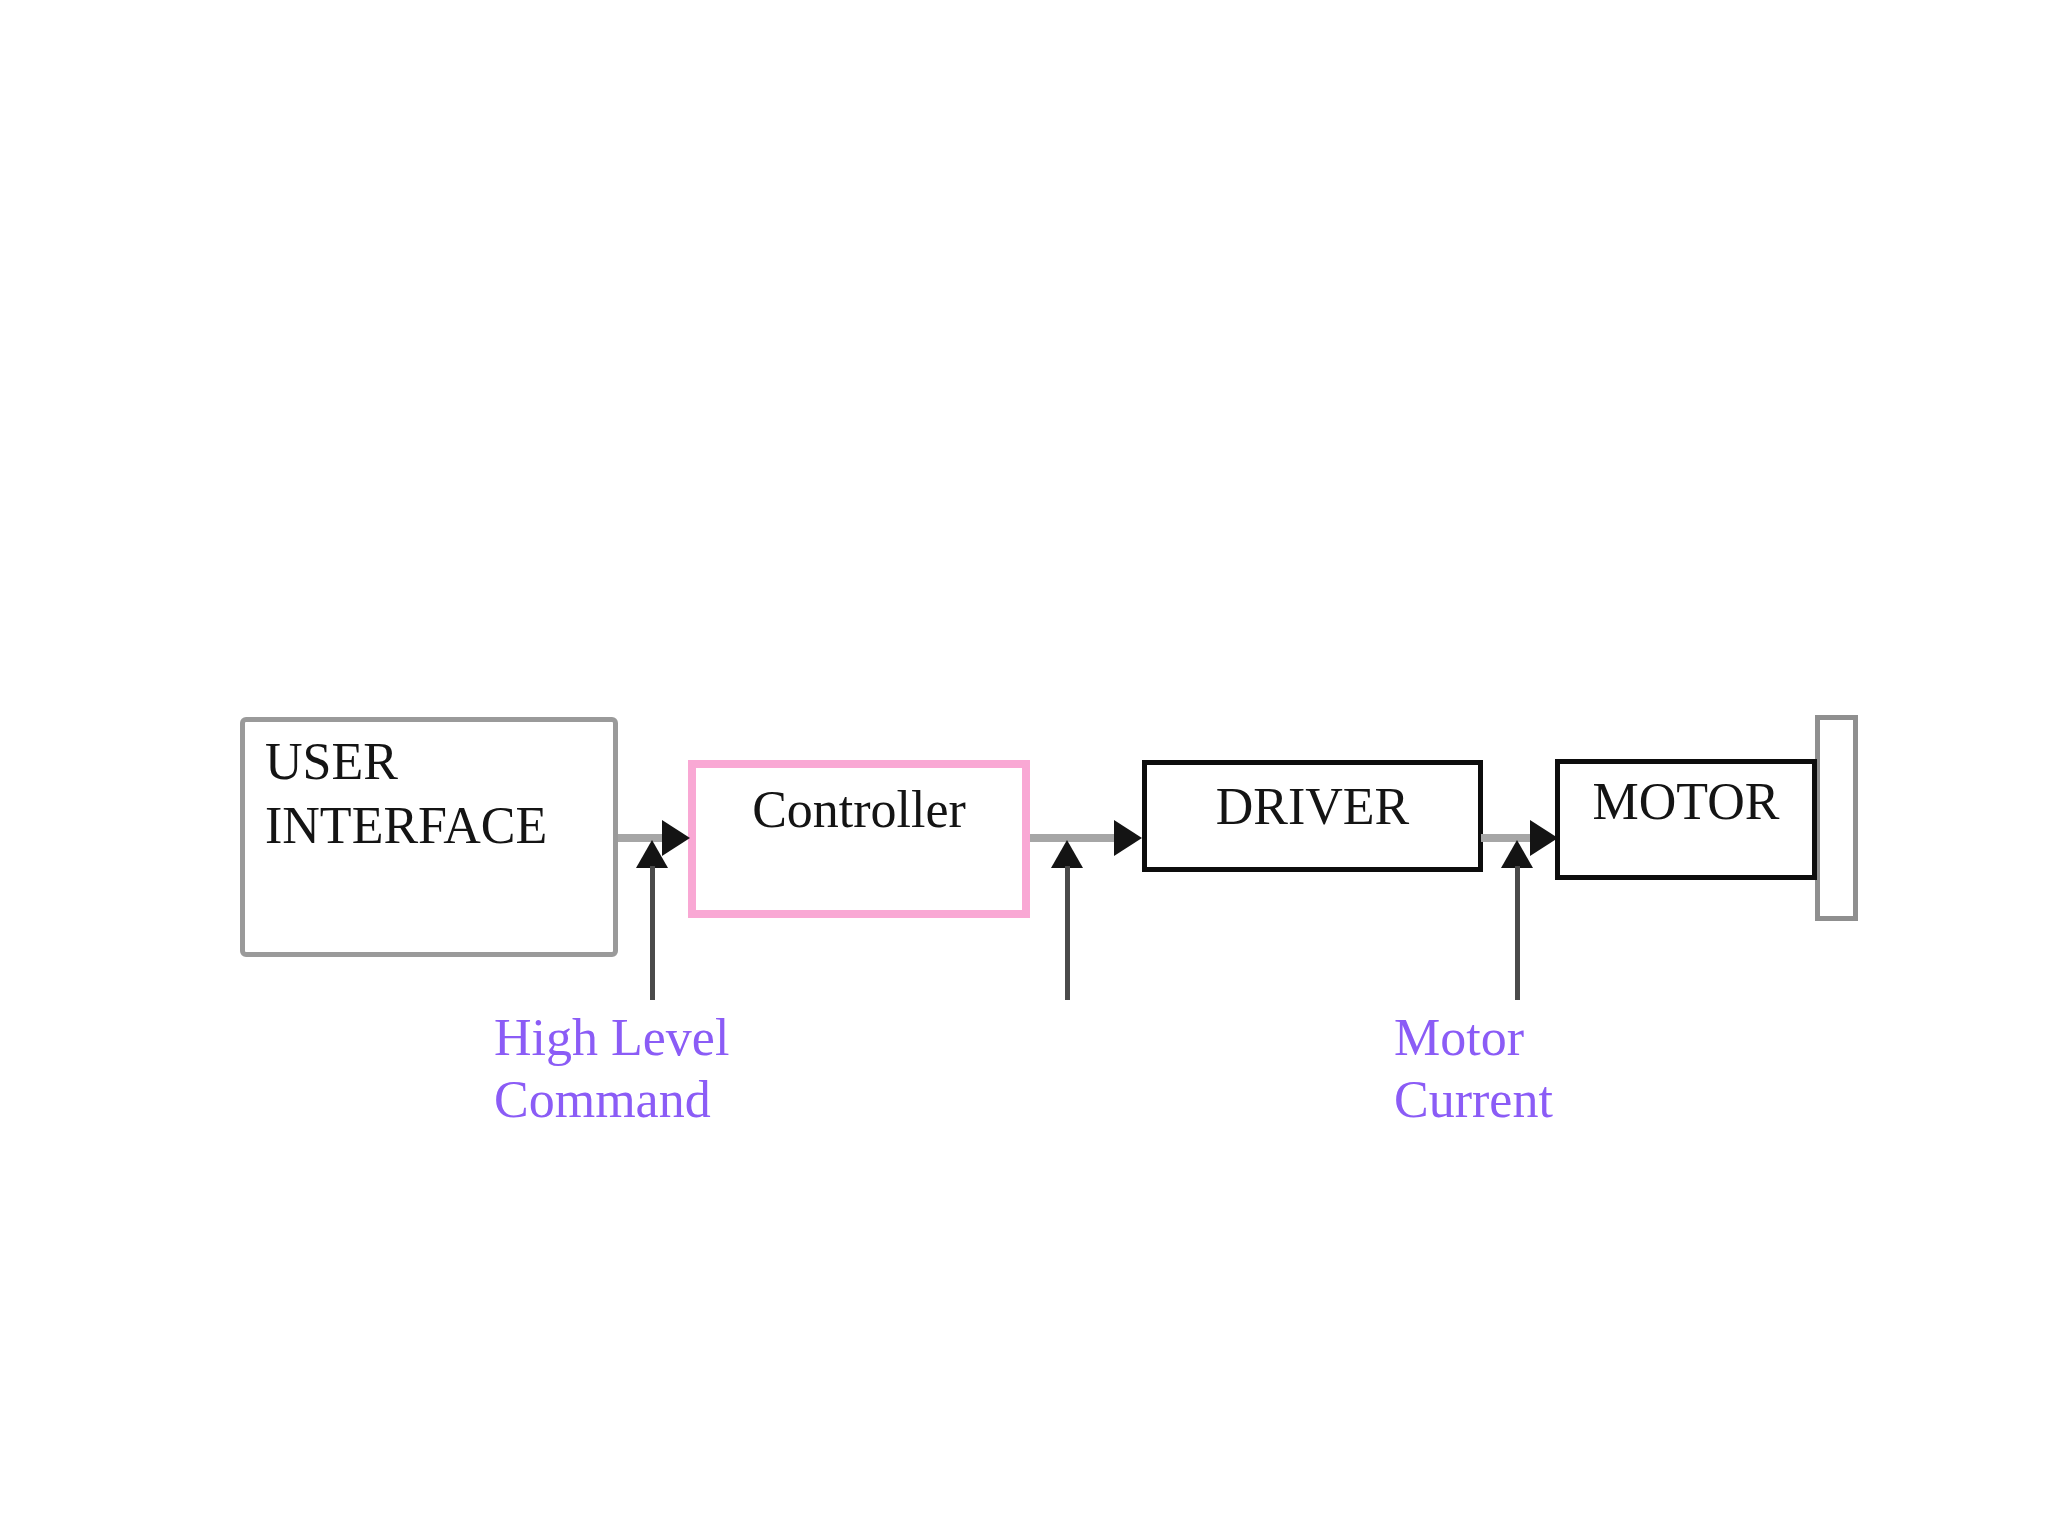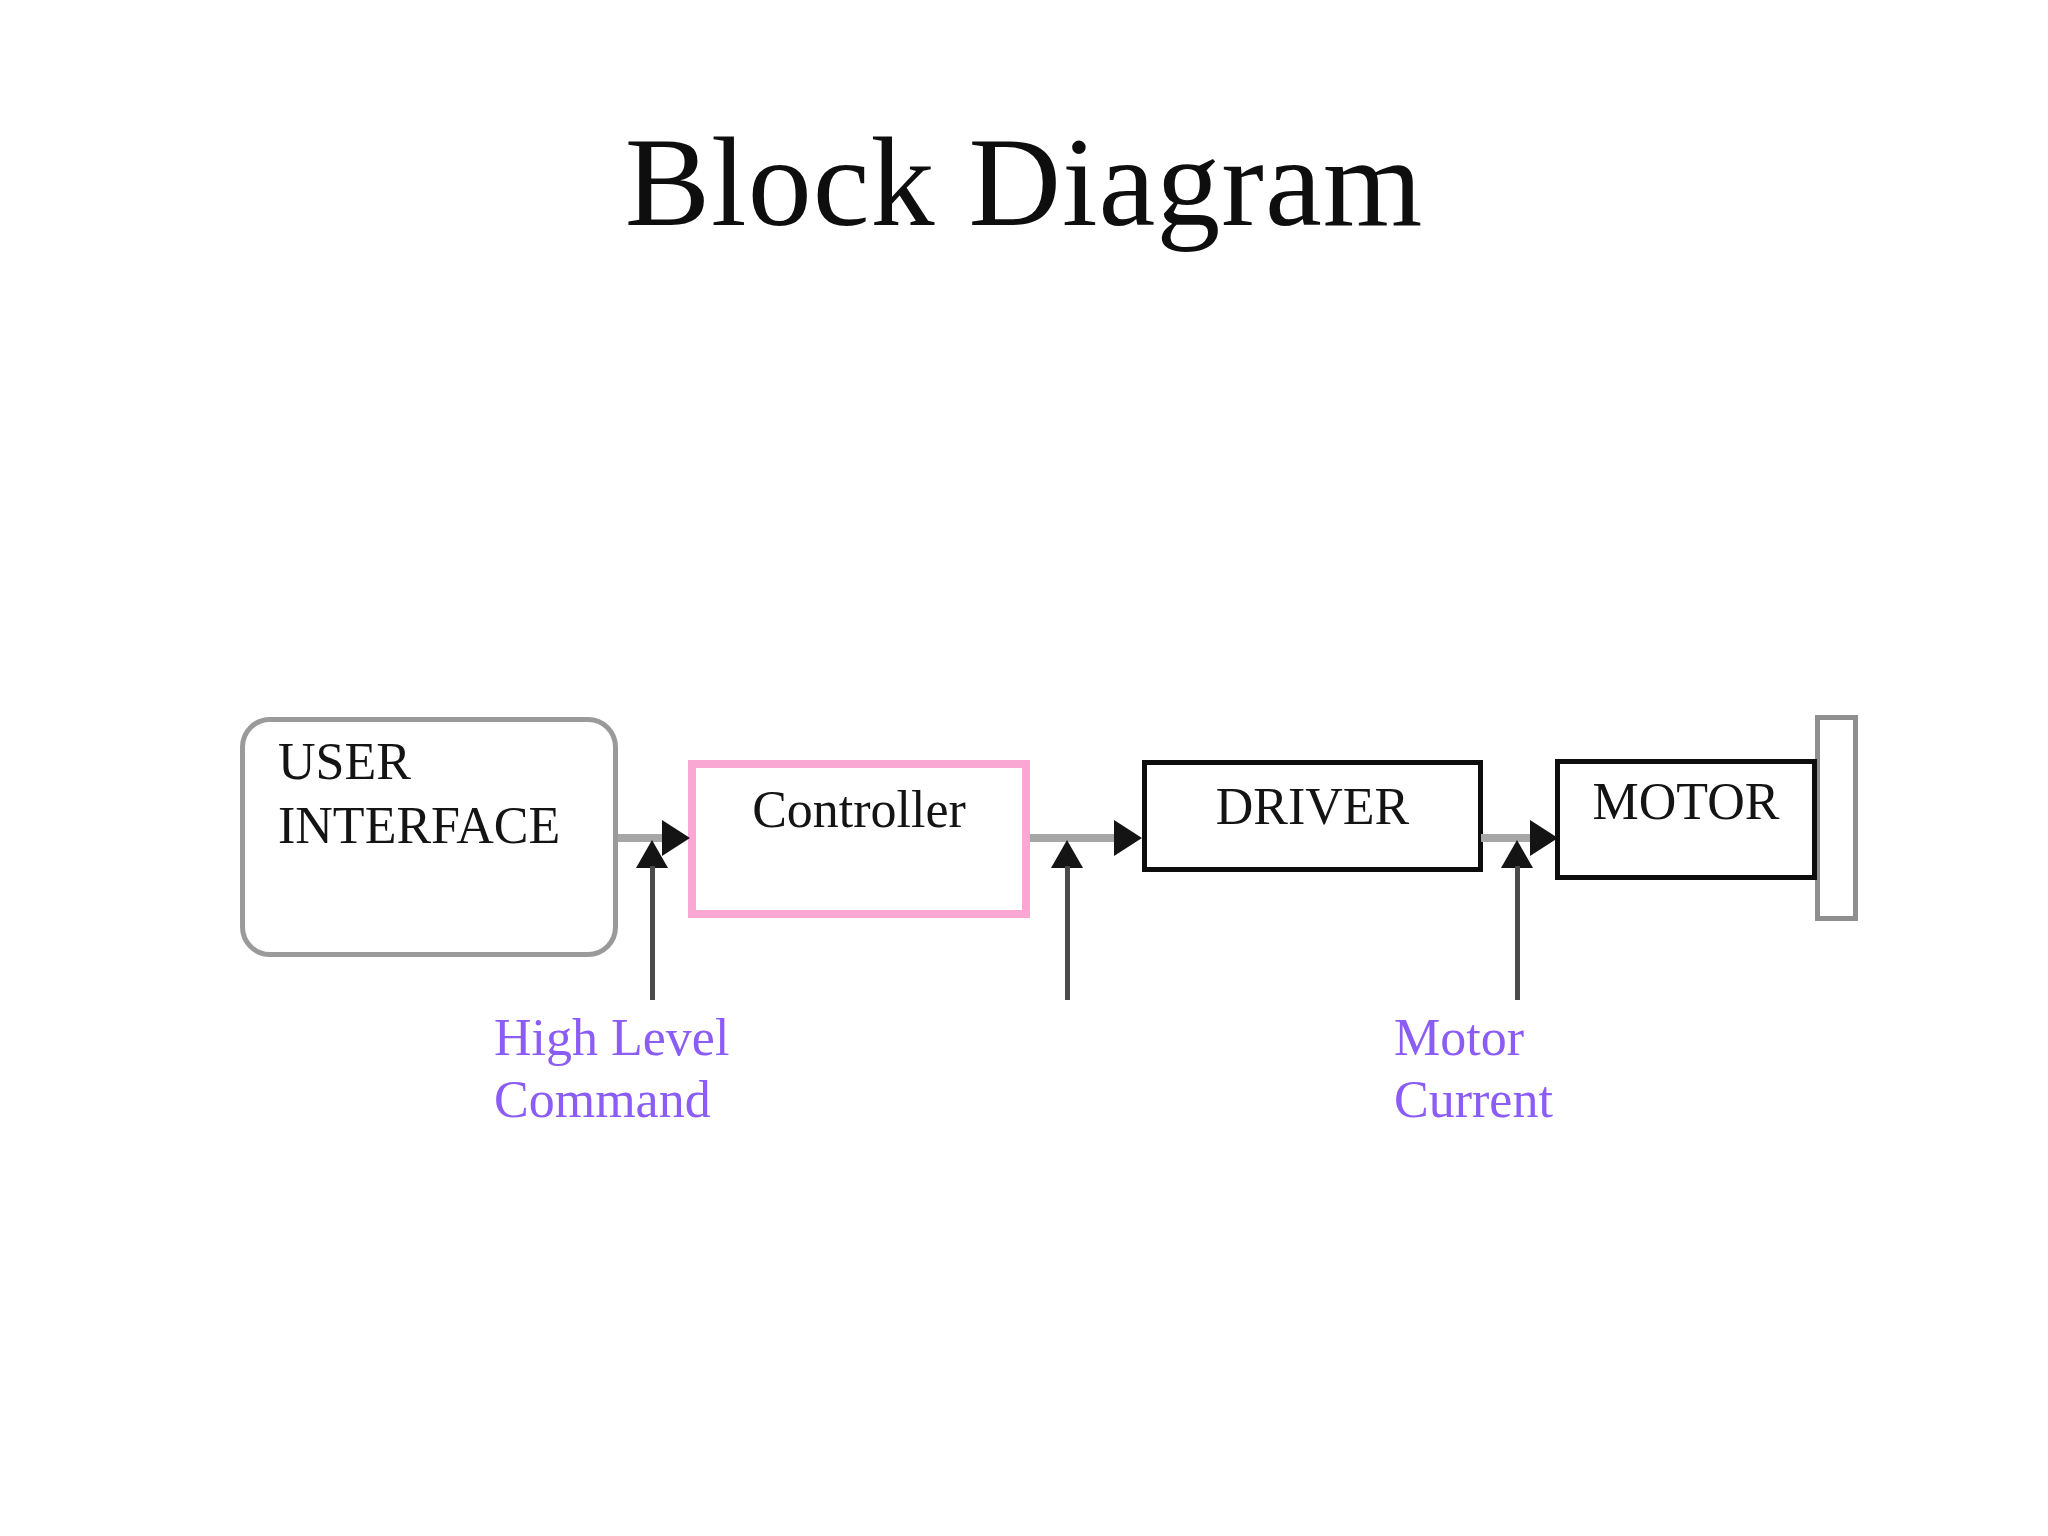--- a/index.html
+++ b/index.html
@@ -35,22 +35,22 @@
     background: #ffffff;
     font-size: 52px;
     line-height: 64px;
   }
   .node--rounded {
     left: 240px;
     top: 717px;
     width: 378px;
     height: 240px;
     border: 5px solid #9a9a9a;
-    border-radius: 30px;
-    padding: 8px 0 0 33px;
+    border-radius: 6px;
+    padding: 8px 0 0 20px;
   }
   .node--rounded .node-label {
     display: block;
     width: 312px;
   }
   .node--controller {
     left: 688px;
     top: 760px;
     width: 342px;
     height: 158px;
@@ -141,21 +141,20 @@
   }
   .signal-label--high { left: 494px; }
   .signal-label--step { left: 983px; }
   .signal-label--motor { left: 1394px; }
 </style>
 </head>
 <body>
 
 <div class="canvas">
 
-  <h1 class="slide-title">Block Diagram</h1>
 
   <div class="node node--rounded">
     <span class="node-label">USER INTERFACE</span>
   </div>
 
   <div class="node node--controller">
     <span class="node-label">Controller</span>
   </div>
 
   <div class="node node--driver">

